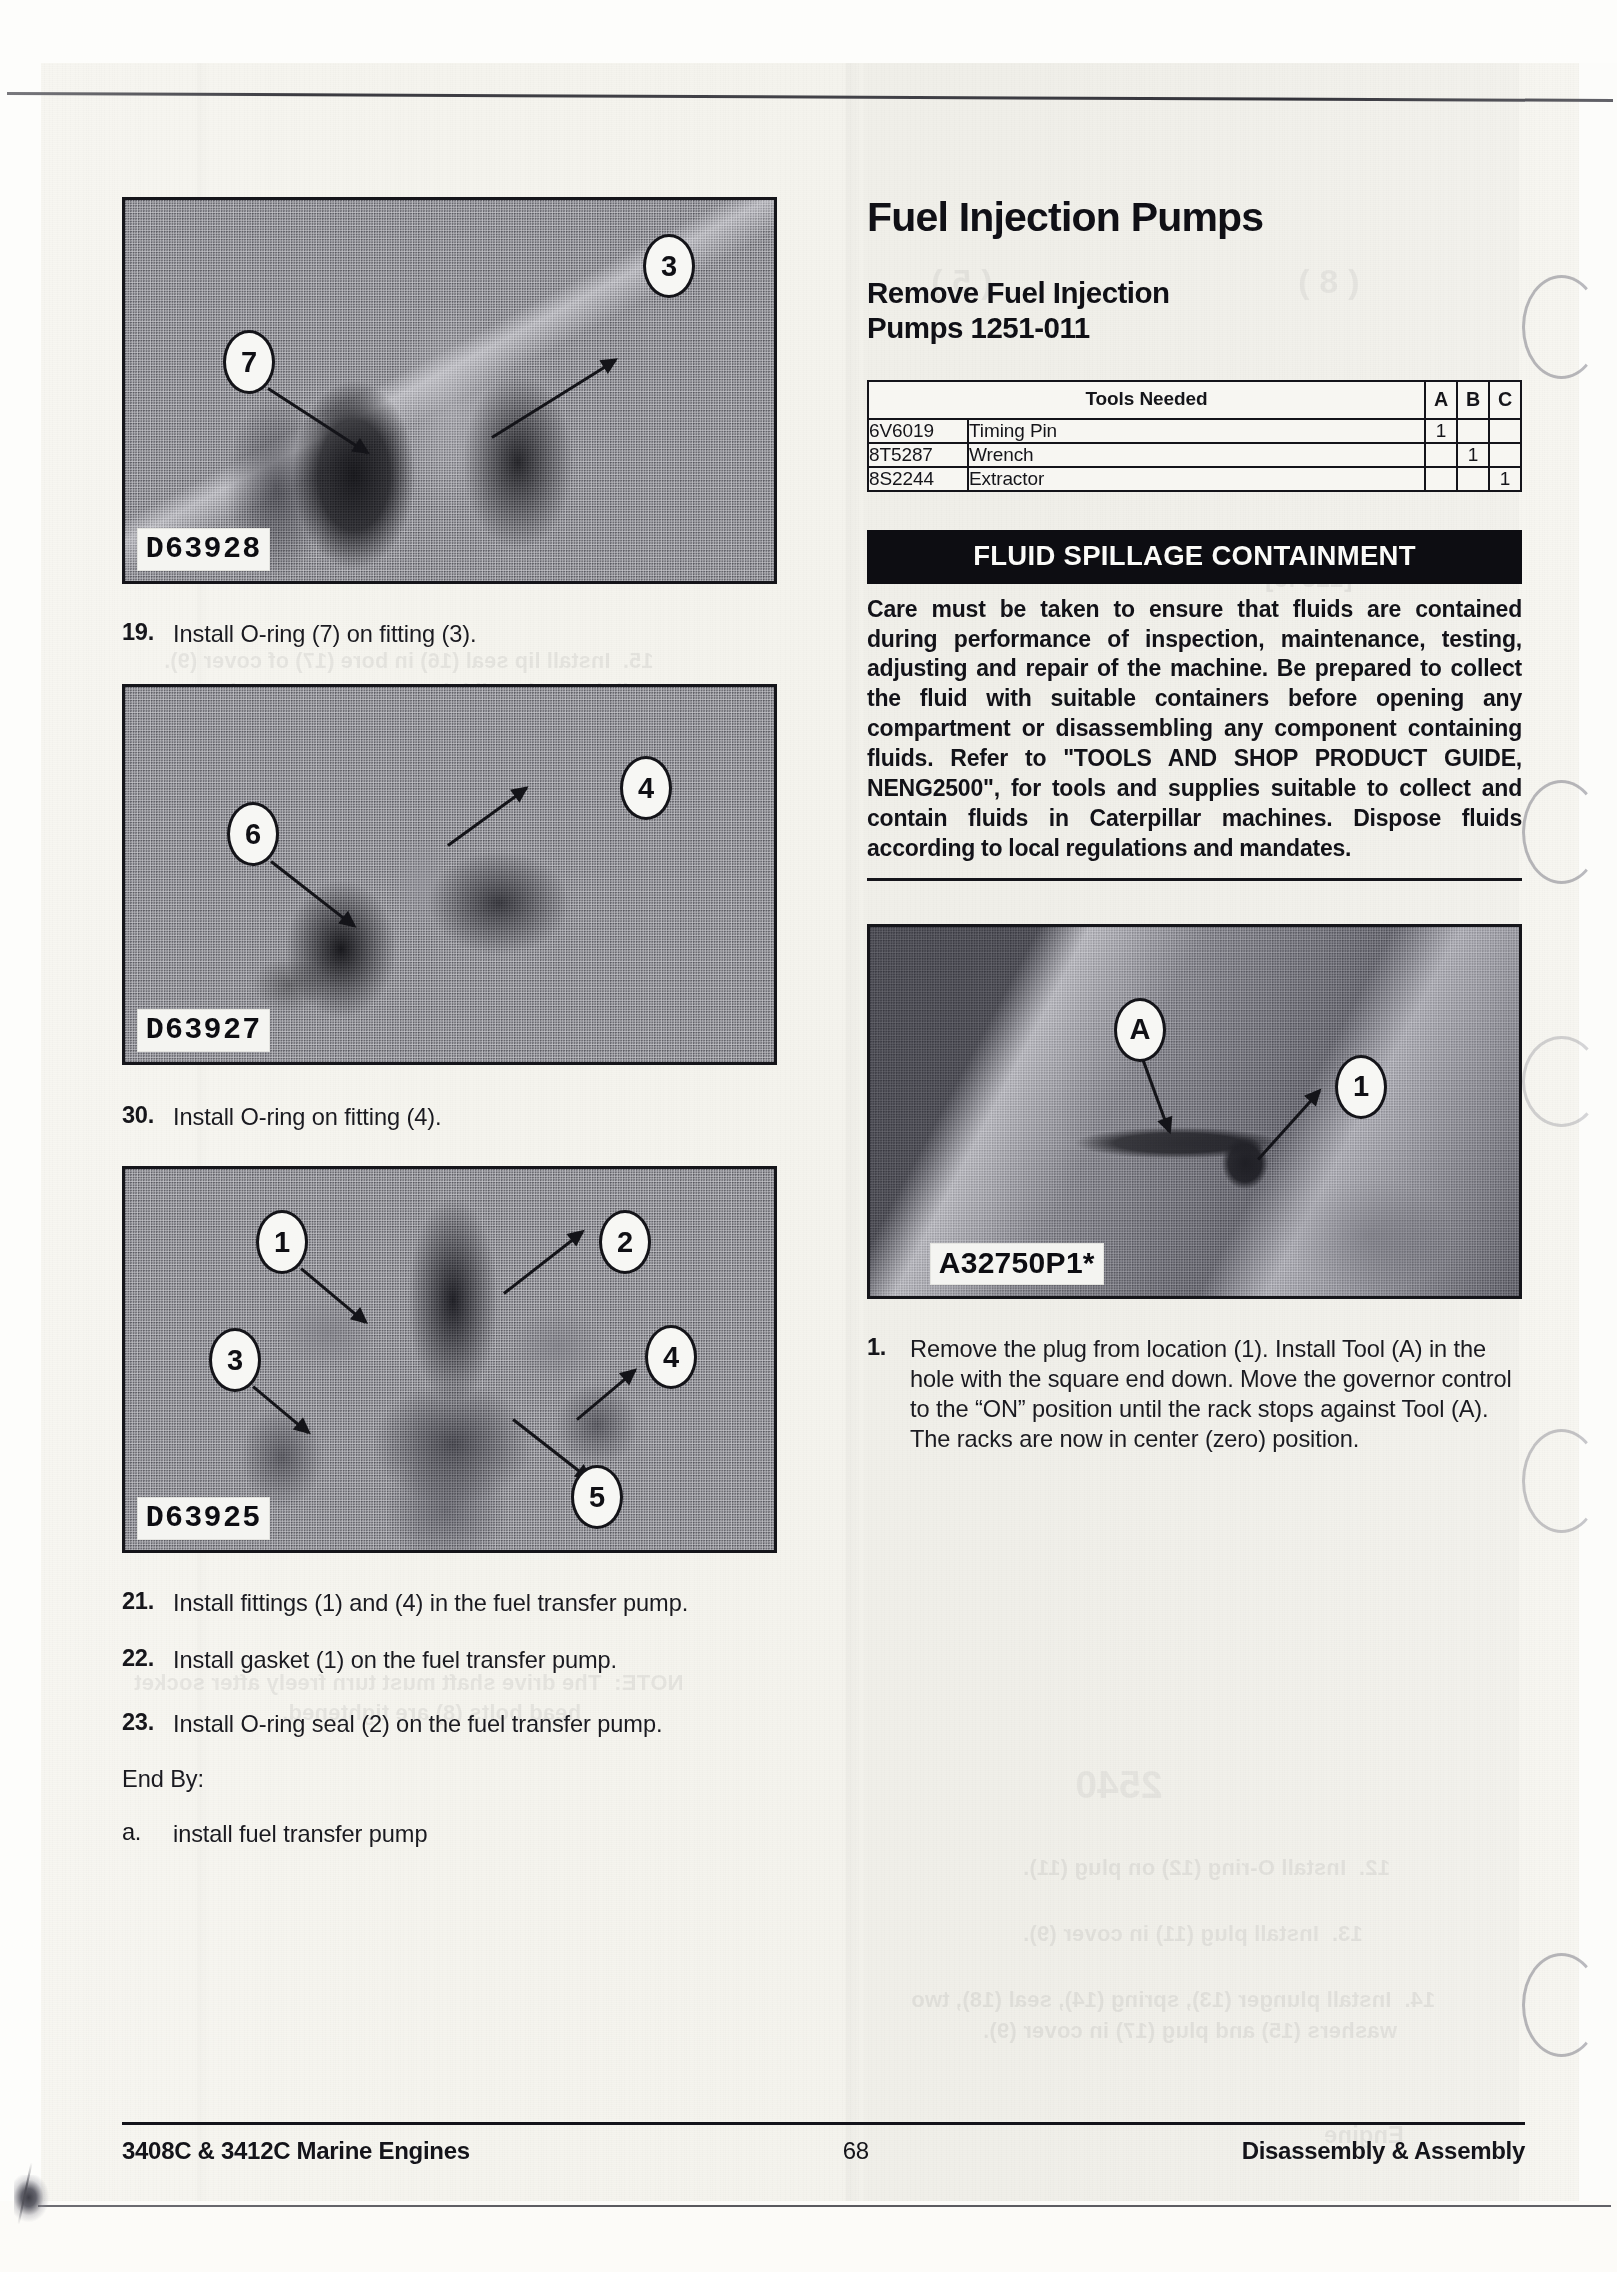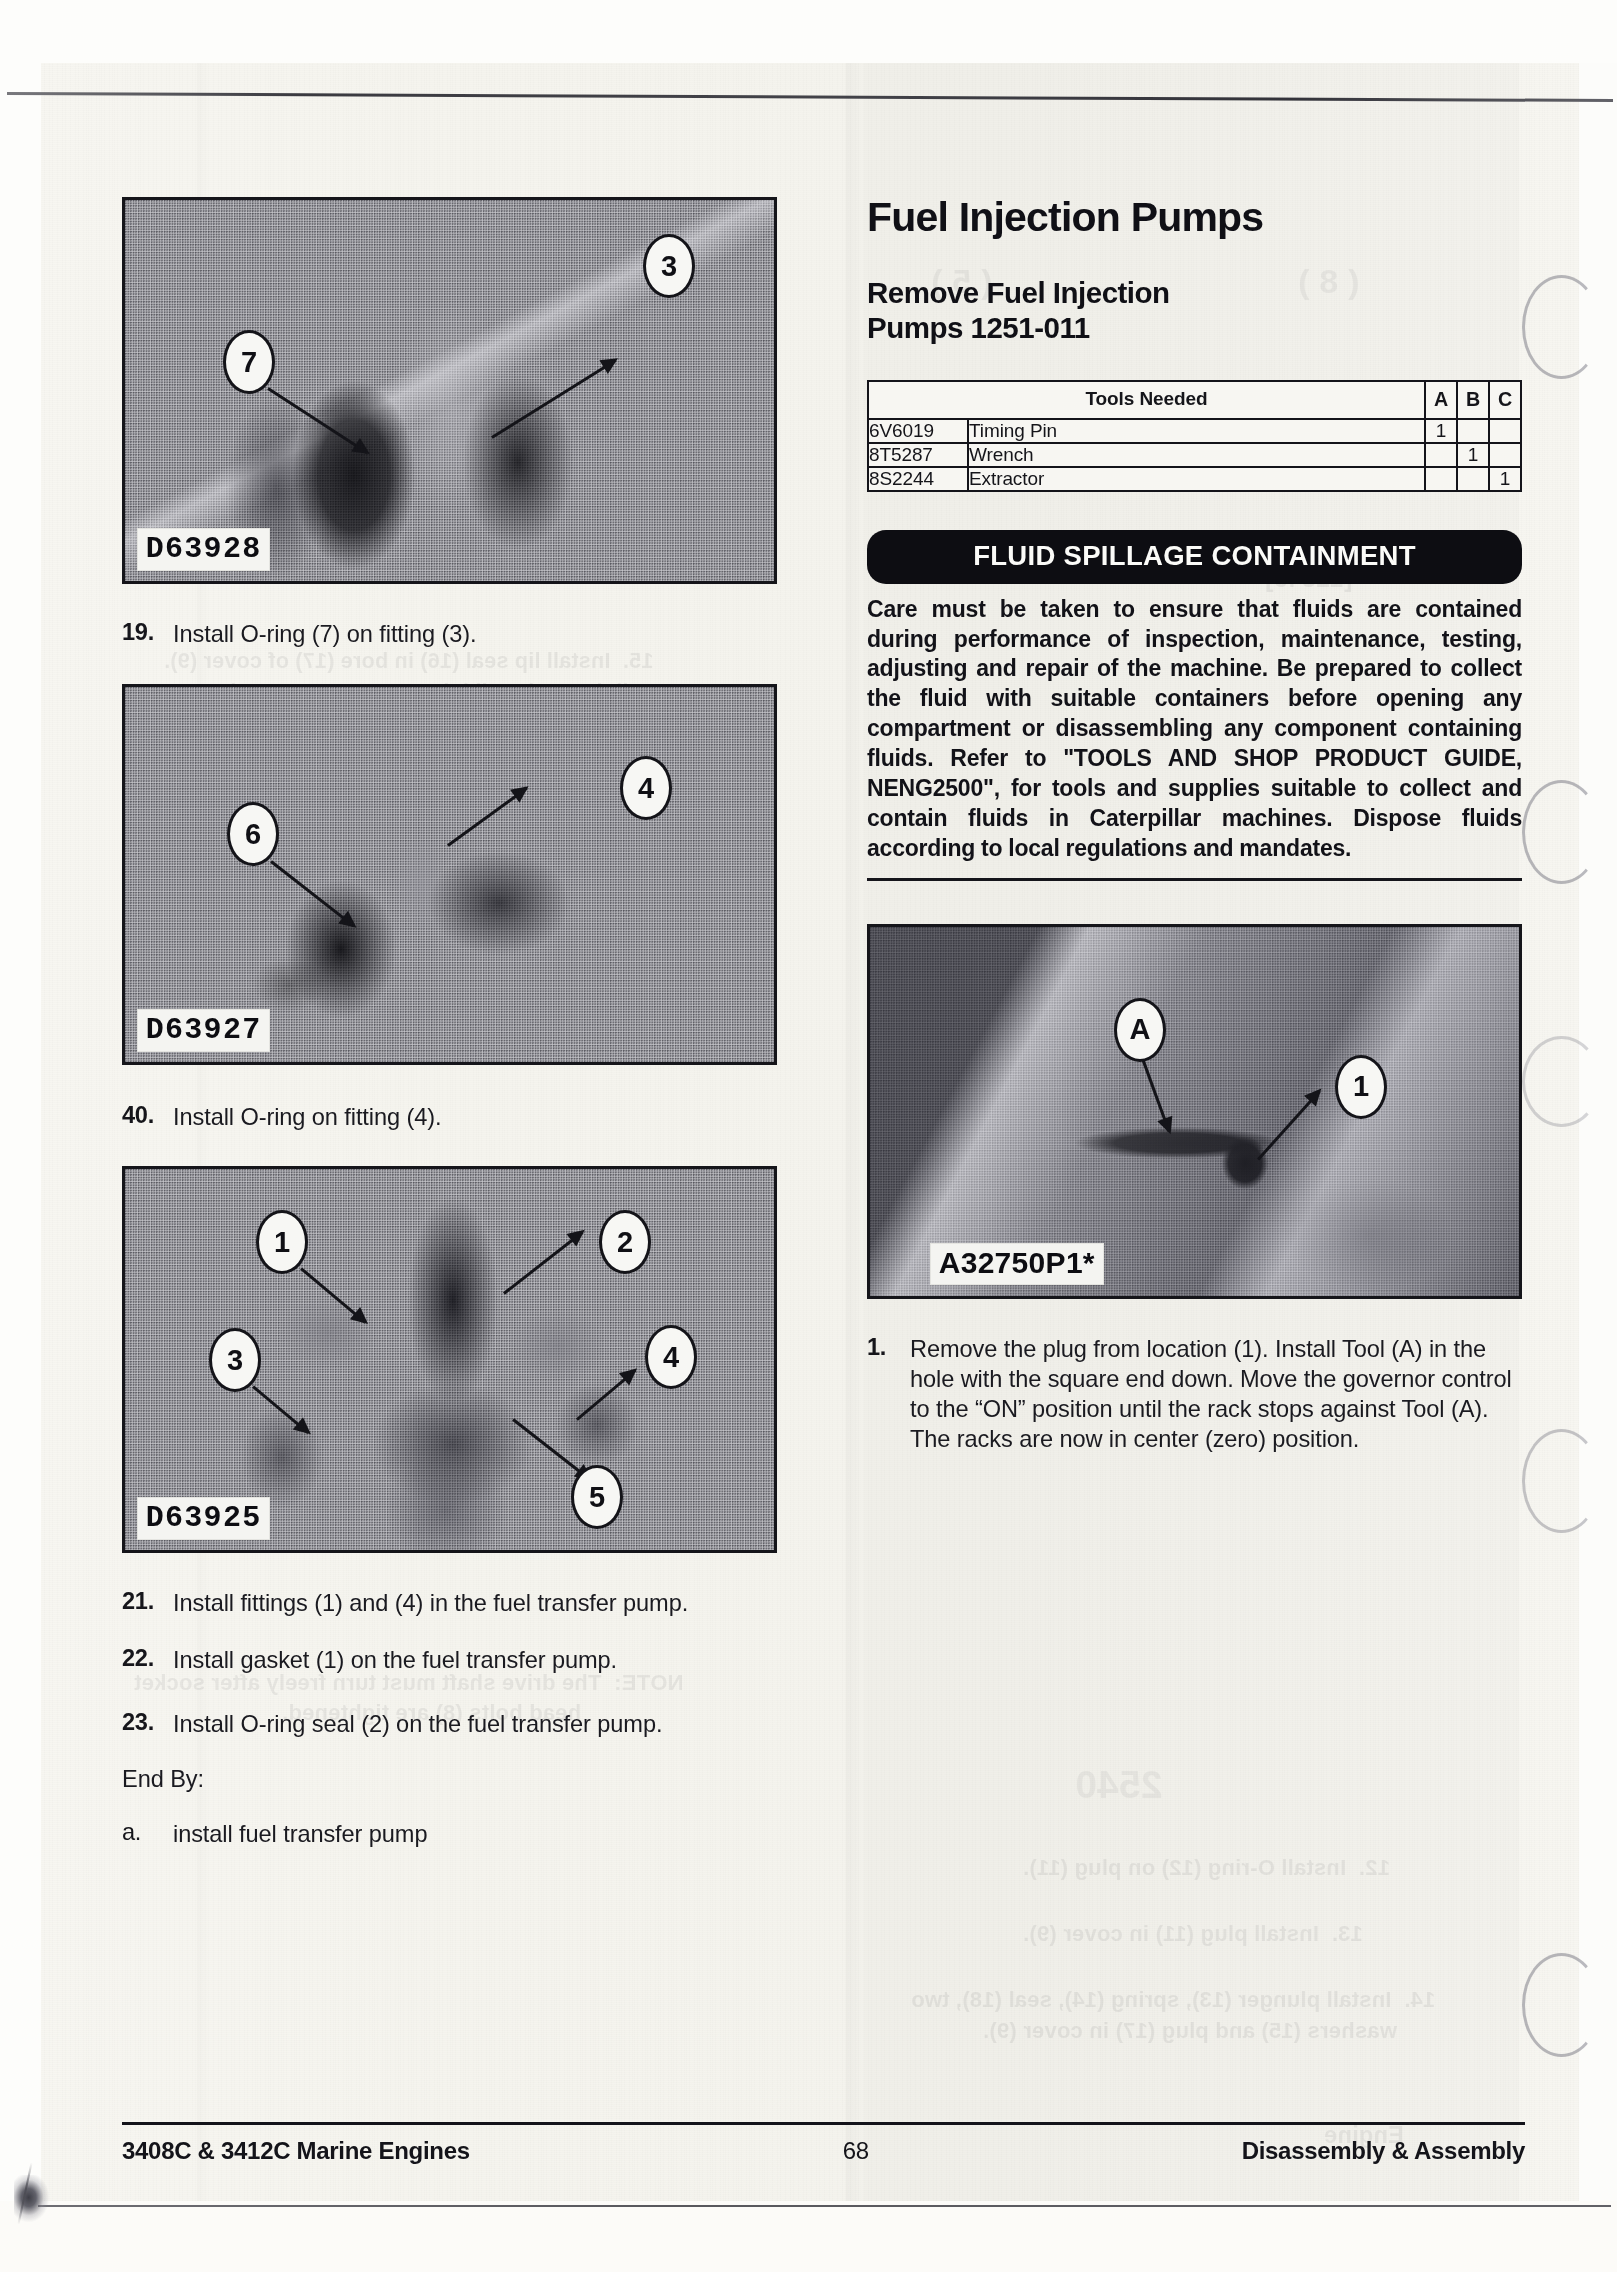--- a/index.html
+++ b/index.html
@@ -237,21 +237,21 @@
         radial-gradient(ellipse 39px 72px at 296px 197px, rgba(150,150,158,.5) 0%, rgba(0,0,0,0) 70%),
         radial-gradient(ellipse 52px 39px at 164px 298px, rgba(0,0,0,.3) 0%, rgba(0,0,0,0) 70%);"></div>
     <div class="balloon" style="left:102px;top:115px;">6</div>
     <div class="leader" style="left:146px;top:173px;width:105px;transform:rotate(38deg);"></div>
     <div class="balloon" style="right:102px;top:69px;">4</div>
     <div class="leader" style="left:323px;top:157px;width:97px;transform:rotate(-36deg);"></div>
     <div class="photo-id">D63927</div>
   </div>
 
   <div class="step" style="margin-top:37px;">
-    <div class="num">40.</div>
+    <div class="num">30.</div>
     <div class="txt">Install O-ring on fitting (4).</div>
   </div>
 
   <div class="photo" style="width:655px;height:387px;margin-top:34px;">
     <div class="halftone"></div>
     <div class="shade" style="background:
         radial-gradient(ellipse 66px 151px at 328px 131px, rgba(14,14,20,.85) 0%, rgba(0,0,0,0) 68%),
         radial-gradient(ellipse 111px 85px at 328px 275px, rgba(34,34,42,.62) 0%, rgba(0,0,0,0) 72%),
         radial-gradient(ellipse 72px 52px at 203px 164px, rgba(120,120,128,.5) 0%, rgba(0,0,0,0) 70%),
         radial-gradient(ellipse 72px 52px at 433px 177px, rgba(120,120,128,.5) 0%, rgba(0,0,0,0) 70%),
@@ -331,21 +331,21 @@
     <tr>
       <td class="pn">8S2244</td>
       <td class="nm">Extractor</td>
       <td class="q"></td>
       <td class="q"></td>
       <td class="q">1</td>
     </tr>
   </tbody>
     </table>
 
-  <div class="warn-banner" style="margin-top:38px;border-radius:19px;">FLUID SPILLAGE CONTAINMENT</div>
+  <div class="warn-banner" style="margin-top:38px;">FLUID SPILLAGE CONTAINMENT</div>
   <div class="warn-body">Care must be taken to ensure that fluids are contained during performance of inspection, maintenance, testing, adjusting and repair of the machine. Be prepared to collect the fluid with suitable containers before opening any compartment or disassembling any component containing fluids. Refer to "TOOLS AND SHOP PRODUCT GUIDE, NENG2500", for tools and supplies suitable to collect and contain fluids in Caterpillar machines. Dispose fluids according to local regulations and mandates.</div>
   <div class="hr-thin"></div>
 
   <div class="photo" style="width:655px;height:375px;margin-top:43px;">
     <div class="halftone" style="background-color:#8d8d95;"></div>
     <div class="shade" style="background:
         linear-gradient(118deg, rgba(40,40,48,.55) 0%, rgba(40,40,48,.55) 20%, rgba(225,225,230,.55) 26%, rgba(150,150,158,.3) 40%, rgba(70,70,80,.35) 62%, rgba(215,215,222,.5) 70%, rgba(60,60,70,.4) 100%),
         radial-gradient(ellipse 144px 22px at 308px 216px, rgba(8,8,12,.95) 0%, rgba(8,8,12,.9) 44%, rgba(0,0,0,0) 72%),
         radial-gradient(ellipse 30px 34px at 375px 236px, rgba(6,6,10,1) 0%, rgba(6,6,10,.9) 55%, rgba(0,0,0,0) 78%),
         radial-gradient(ellipse 118px 79px at 498px 308px, rgba(40,40,50,.45) 0%, rgba(0,0,0,0) 72%);"></div>

